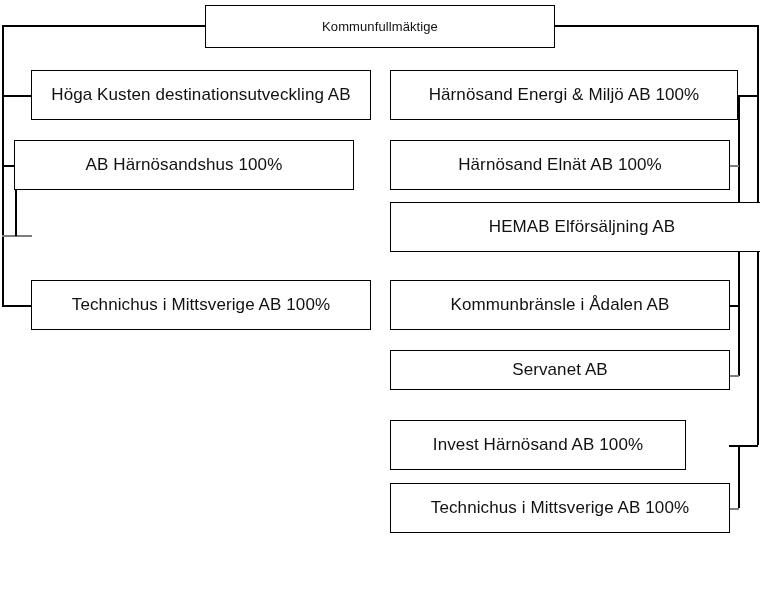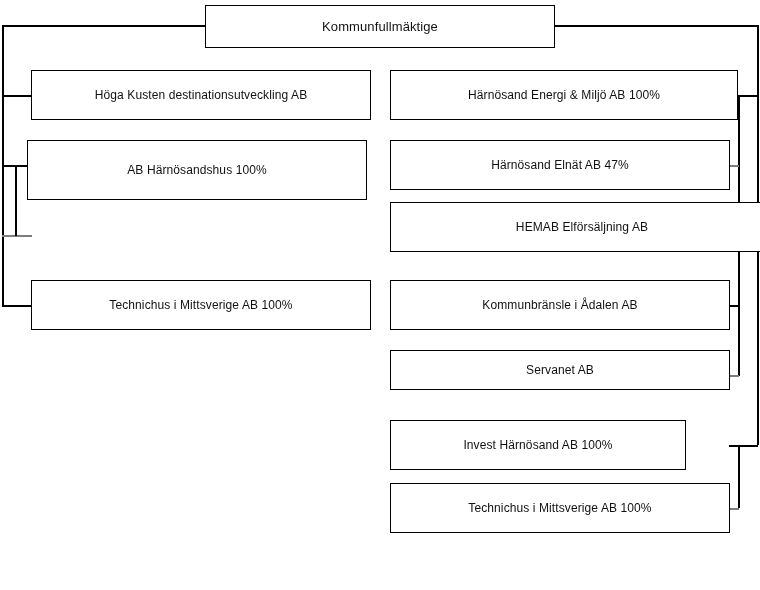--- a/index.html
+++ b/index.html
@@ -26,21 +26,21 @@
     background: #ffffff;
     border: 1.6px solid #000000;
     display: flex;
     align-items: center;
     justify-content: center;
     text-align: center;
     padding: 2px 8px;
     z-index: 3;
   }
   .node-label {
-    font-size: 12px;
+    font-size: 17px;
     line-height: 1.2;
     letter-spacing: 0.1px;
     color: #111111;
     white-space: nowrap;
   }
   .node.root .node-label {
     font-size: 13px;
   }
   
   .conn {
@@ -86,32 +86,32 @@
   <div class="conn h" style="left:729px; top:445px; width:10px;"></div>
   <div class="conn h faint" style="left:729px; top:508px; width:10px;"></div>
 
   <div class="node root" style="left:205px; top:5px; width:350px; height:43px;">
     <span class="node-label">Kommunfullmäktige</span>
   </div>
 
   <div class="node" style="left:31px; top:70px; width:340px; height:50px;">
     <span class="node-label">Höga Kusten destinationsutveckling AB</span>
   </div>
-  <div class="node" style="left:27px; top:140px; width:340px; height:60px;">
+  <div class="node" style="left:14px; top:140px; width:340px; height:50px;">
     <span class="node-label">AB Härnösandshus 100%</span>
   </div>
   <div class="node" style="left:31px; top:280px; width:340px; height:50px;">
     <span class="node-label">Technichus i Mittsverige AB 100%</span>
   </div>
 
   <div class="node" style="left:390px; top:70px; width:348px; height:50px;">
     <span class="node-label">Härnösand Energi &amp; Miljö AB 100%</span>
   </div>
   <div class="node" style="left:390px; top:140px; width:340px; height:50px;">
-    <span class="node-label">Härnösand Elnät AB 47%</span>
+    <span class="node-label">Härnösand Elnät AB 100%</span>
   </div>
   <div class="node" style="left:390px; top:202px; width:384px; height:50px;">
     <span class="node-label">HEMAB Elförsäljning AB</span>
   </div>
   <div class="node" style="left:390px; top:280px; width:340px; height:50px;">
     <span class="node-label">Kommunbränsle i Ådalen AB</span>
   </div>
   <div class="node" style="left:390px; top:350px; width:340px; height:40px;">
     <span class="node-label">Servanet AB</span>
   </div>

